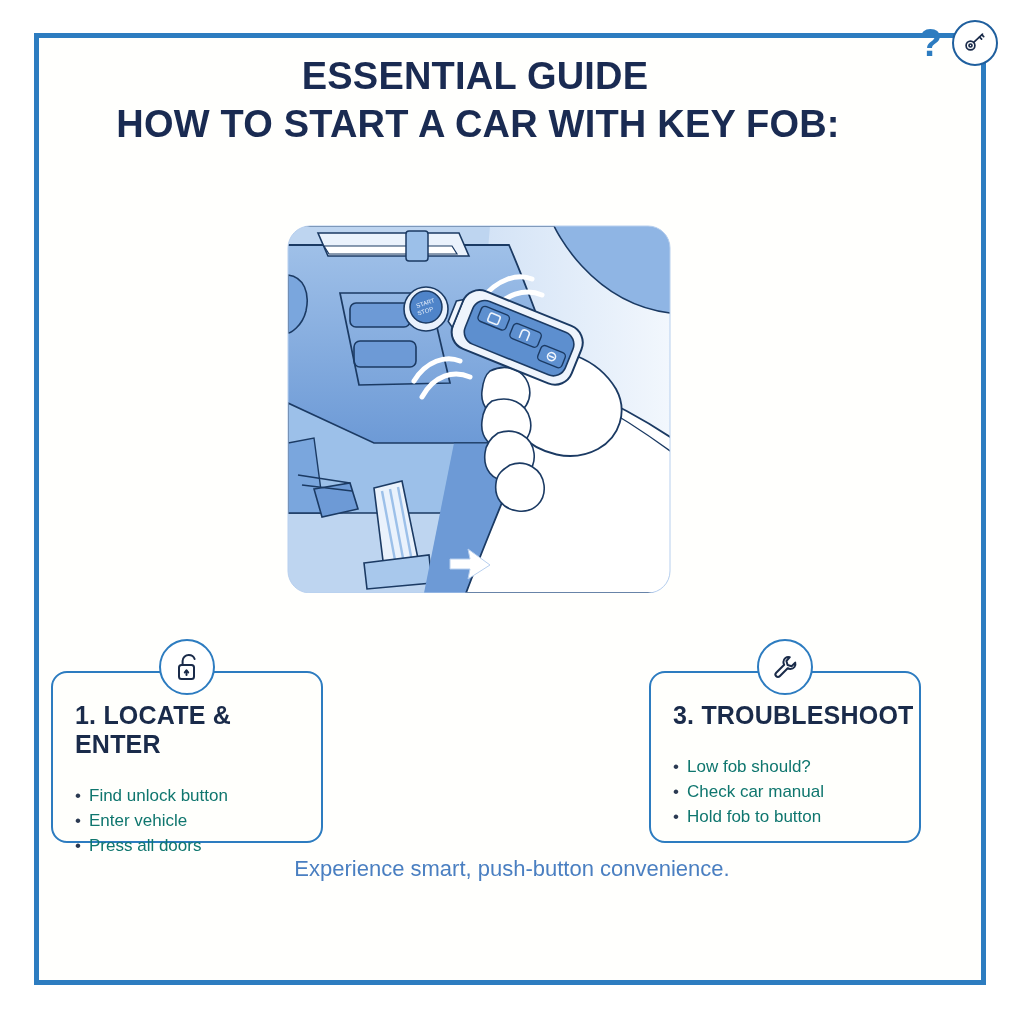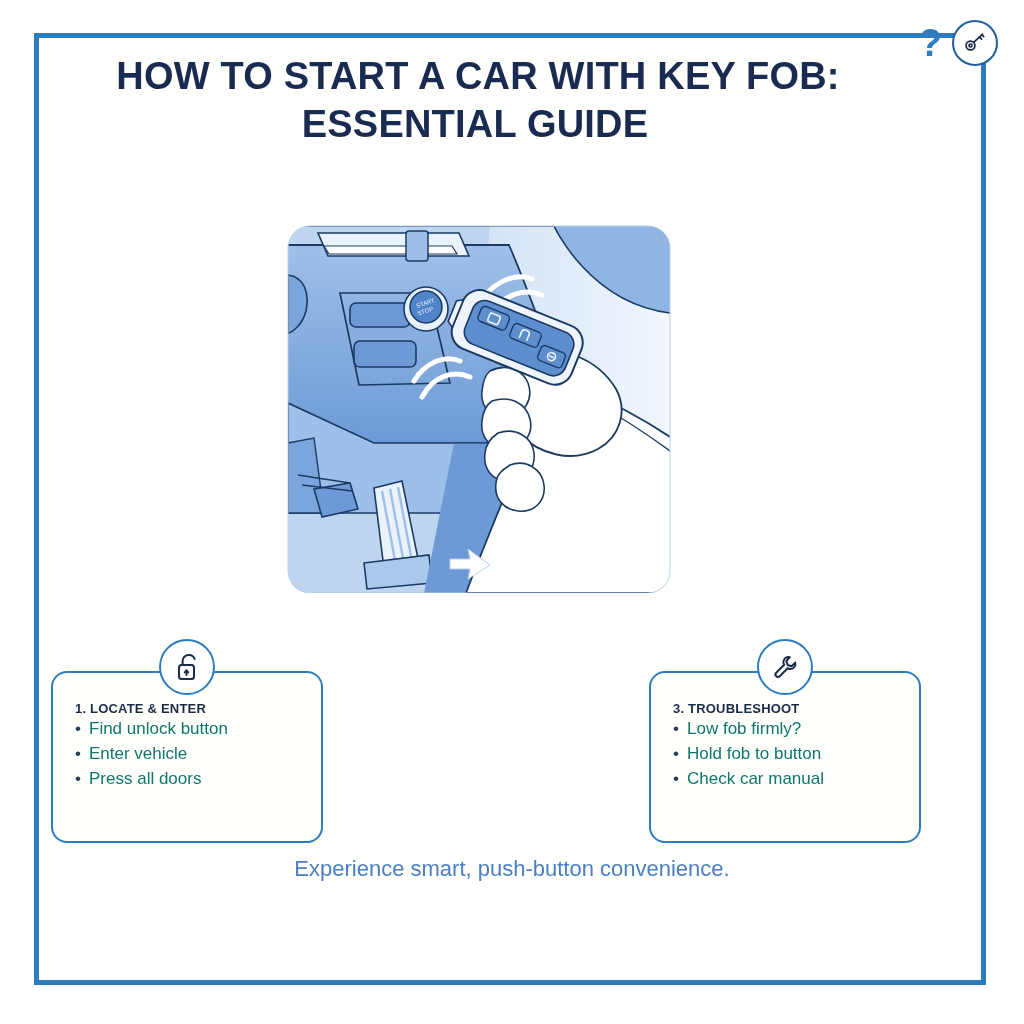--- a/index.html
+++ b/index.html
@@ -129,23 +129,23 @@
     height: 172px;
     border: 2.5px solid #2d7cc0;
     border-radius: 16px;
     background: #fffffc;
     box-sizing: border-box;
     padding: 28px 0 0 22px;
   }
   .step-title {
     color: #1a2b4a;
     font-weight: bold;
-    font-size: 13px;
+    font-size: 25px;
     letter-spacing: 0.2px;
-    margin-bottom: 0;
+    margin-bottom: 24px;
     font-family: "Liberation Sans", sans-serif;
   }
   .step-list {
     list-style: none;
     margin: 0;
     padding: 0;
   }
   .step-list li {
     color: #0f766e;
     font-size: 17px;
@@ -191,22 +191,22 @@
           <circle cx="8.5" cy="15.5" r="1.5"></circle>
           <path d="M11.7 12.3 L20.5 4.2"></path>
           <path d="M17.6 7.1 L19.6 9.1"></path>
           <path d="M19.9 4.8 L21.7 6.6"></path>
         </g>
       </svg>
     </div>
   </div>
 
   <div id="title-block">
+    <div id="title-line-2">ESSENTIAL GUIDE</div>
     <div id="title-line-1">HOW TO START A CAR WITH KEY FOB:</div>
-    <div id="title-line-2">ESSENTIAL GUIDE</div>
   </div>
 
   <div id="illustration">
     <svg width="450" height="400" viewBox="0 0 450 400" aria-hidden="true">
       <defs>
         <clipPath id="panelClip">
           <rect x="34" y="33" width="382" height="367" rx="22" ry="22"></rect>
         </clipPath>
         <linearGradient id="gradRight" x1="0" y1="0" x2="1" y2="0">
           <stop offset="0%" stop-color="#cfe0f5"></stop>
@@ -355,23 +355,23 @@
             <path d="M17.8 3.2 C14.6 2.2 11.4 4.6 11.4 8 C11.4 9 11.7 9.9 12.2 10.7
                      L4.2 18.7 C3.2 19.7 3.2 21.2 4.2 22.2 C5.2 23.2 6.7 23.2 7.7 22.2
                      L15.7 14.2 C16.5 14.7 17.4 15 18.4 15 C21.8 15 24.2 11.8 23.2 8.6
                      L19.6 12.2 L15.6 11 L14.4 7 Z"></path>
           </g>
         </svg>
       </div>
       <div class="step-card">
         <div class="step-title">3. TROUBLESHOOT</div>
         <ul class="step-list">
-          <li>Low fob firmly?</li>
+          <li>Low fob should?</li>
+          <li>Check car manual</li>
           <li>Hold fob to button</li>
-          <li>Check car manual</li>
         </ul>
       </div>
     </div>
 
   </div>
 
   <div id="footer">Experience smart, push-button convenience.</div>
 
 </div>
 

